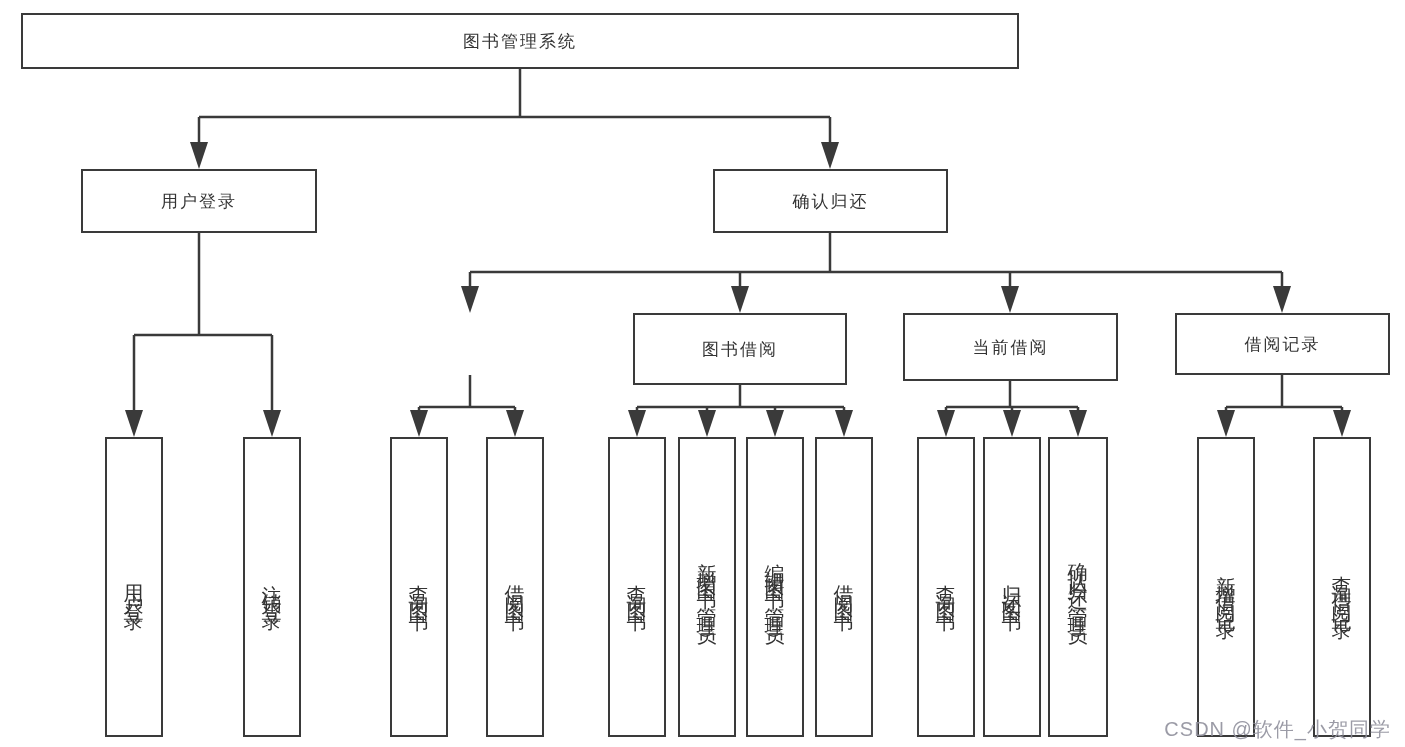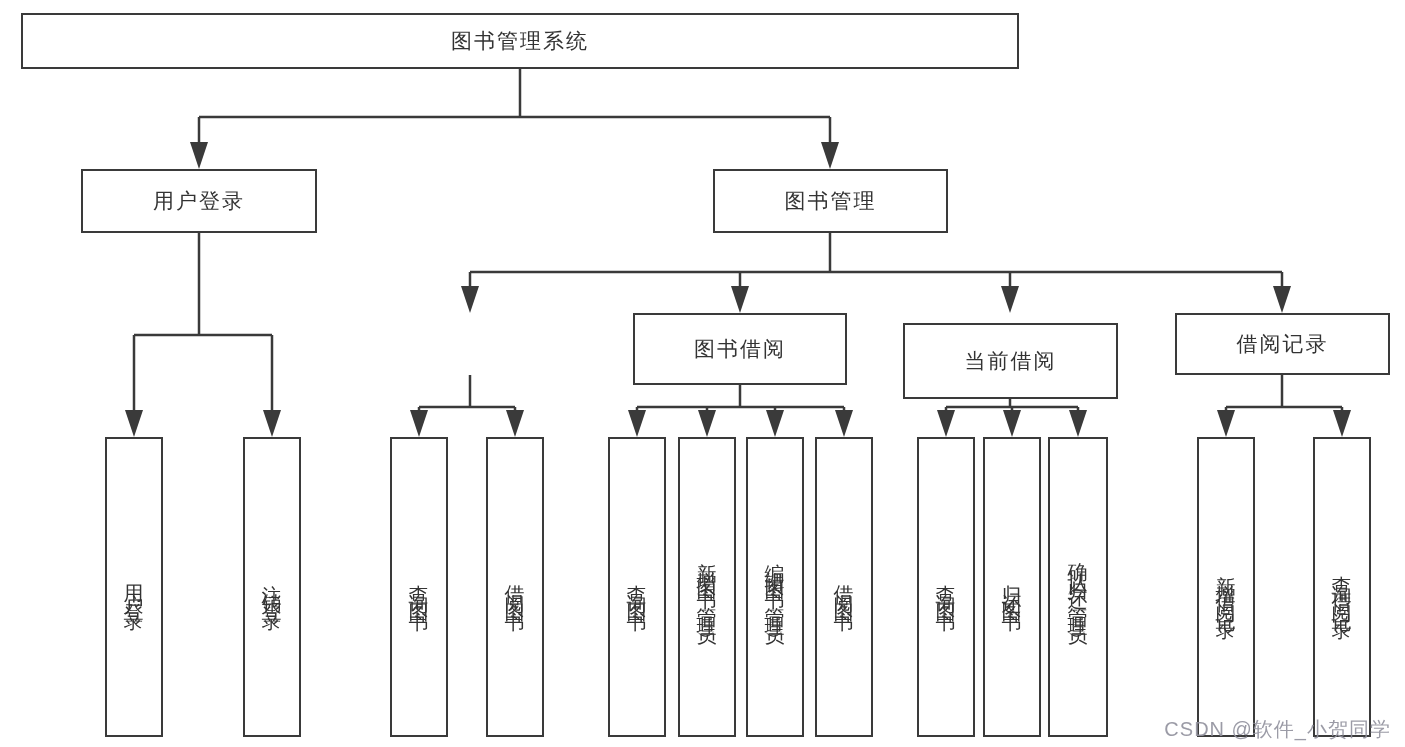--- a/index.html
+++ b/index.html
@@ -9,21 +9,21 @@
     font-family:"Liberation Sans", sans-serif;
   }
   .stage{position:absolute;left:0;top:0;width:1405px;height:747px;}
   svg.conn{position:absolute;left:0;top:0;z-index:1;}
   .node{
     position:absolute;box-sizing:border-box;z-index:2;
     background:#ffffff;border:2.5px solid #3a3a3a;
     display:flex;align-items:center;justify-content:center;
     color:#333333;
   }
-  .node.h{font-size:21px;letter-spacing:2px;white-space:nowrap;}
+  .node.h{font-size:17px;letter-spacing:2px;white-space:nowrap;}
   .node.v{font-size:20px;}
   .node.v span{
     writing-mode:vertical-rl;text-orientation:mixed;
     letter-spacing:9px;line-height:1;
   }
   .watermark{
     position:absolute;right:14px;bottom:4px;z-index:6;
     font-size:20px;letter-spacing:1px;
     color:rgba(147,147,158,0.92);
     font-family:"Liberation Sans", sans-serif;
@@ -92,27 +92,27 @@
     </svg>
 
   <div class="node h" style="left:21px;top:13px;width:998px;height:56px">
     <span>图书管理系统</span>
   </div>
 
   <div class="node h" style="left:81px;top:169px;width:236px;height:64px">
     <span>用户登录</span>
   </div>
   <div class="node h" style="left:713px;top:169px;width:235px;height:64px">
-    <span>图书管理</span>
+    <span>确认归还</span>
   </div>
 
   <div class="node h" style="left:633px;top:313px;width:214px;height:72px">
     <span>图书借阅</span>
   </div>
-  <div class="node h" style="left:903px;top:323px;width:215px;height:76px">
+  <div class="node h" style="left:903px;top:313px;width:215px;height:68px">
     <span>当前借阅</span>
   </div>
   <div class="node h" style="left:1175px;top:313px;width:215px;height:62px">
     <span>借阅记录</span>
   </div>
 
   <div class="node v" style="left:105px;top:437px;width:58px;height:300px">
     <span>用户登录</span>
   </div>
   <div class="node v" style="left:243px;top:437px;width:58px;height:300px">

